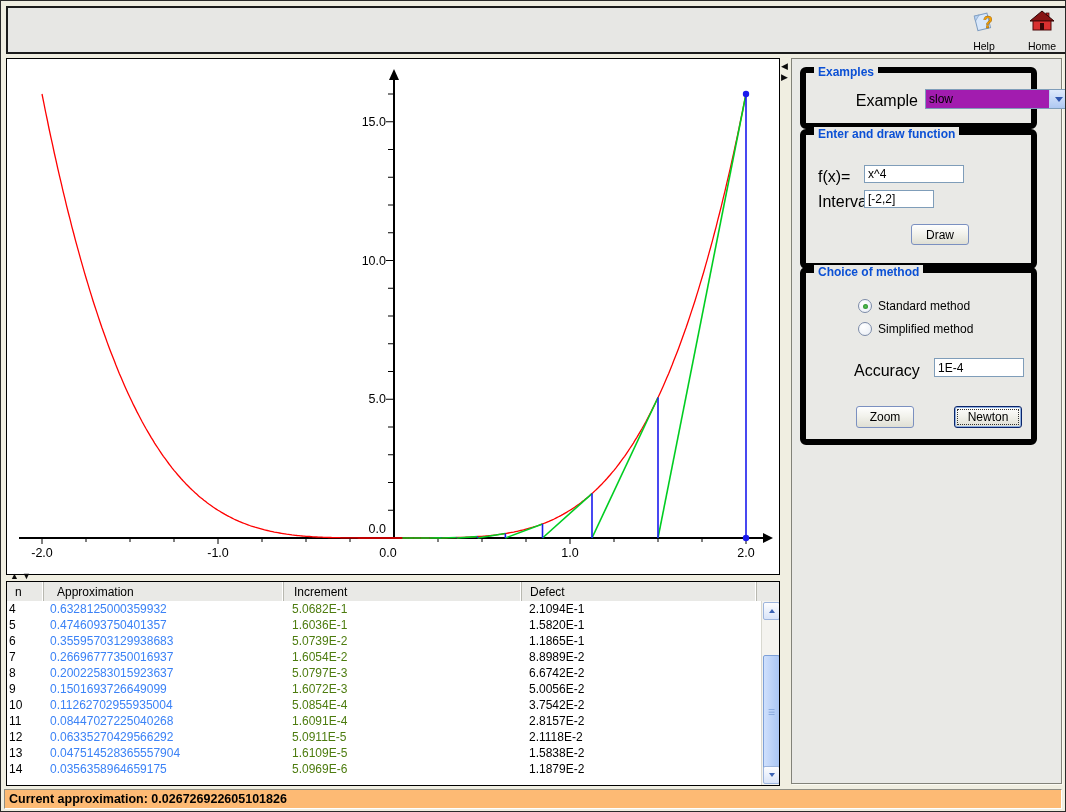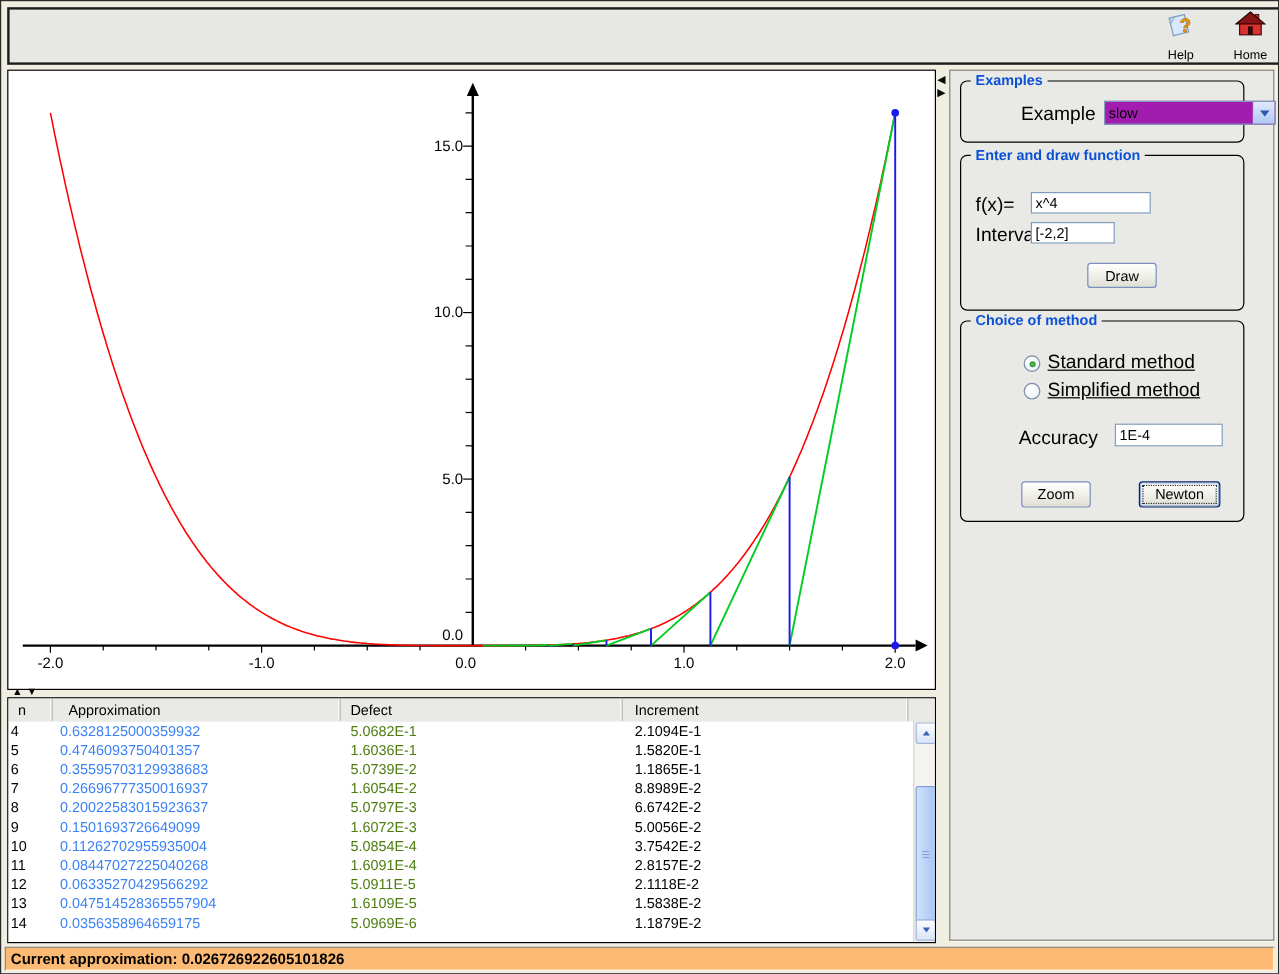--- a/index.html
+++ b/index.html
@@ -30,21 +30,21 @@
   .hsplit{position:absolute;left:5px;top:573px;width:774px;height:7px;}
   .hsplit .tri{position:absolute;top:-2px;font-size:9px;line-height:9px;color:#0a0a0a;}
   
   .ctrl-panel{
     position:absolute;left:790px;top:57px;width:269px;height:724px;
     background:#e9e9e6;border:1px solid #828279;
     box-shadow:1px 1px 0 #fbfaf2;
   }
   .gbox{
     position:absolute;left:8px;right:24px;
-    border:1px solid #000000;border-radius:6px;
+    border:6px solid #000000;border-radius:6px;
   }
   .gbox .gtitle{
     position:absolute;top:-8px;left:8px;background:#e9e9e6;
     padding:0 4px;font-weight:bold;font-size:12px;color:#0b50d5;
   }
   .g-examples{top:8px;height:50px;}
   .g-draw{top:70px;height:128px;}
   .g-method{top:208px;height:166px;}
   .field{
     background:#fff;border:1px solid #7f9db9;font-size:12px;
@@ -72,21 +72,21 @@
     display:flex;align-items:center;justify-content:center;
   }
   .combo .arr{width:0;height:0;border:4px solid transparent;border-top:5px solid #2f55ae;margin-top:4px;}
   .radio-row{position:absolute;display:flex;align-items:center;gap:6px;}
   .radio{
     width:12px;height:12px;border:1px solid #7c8ba8;border-radius:50%;
     background:radial-gradient(circle at 35% 30%,#ffffff,#e8edf5);
     display:flex;align-items:center;justify-content:center;
   }
   .radio .dot{width:5px;height:5px;border-radius:50%;background:radial-gradient(circle,#57c357,#1c7e1c);}
-  .radio-row .rlabel{font-size:16px;text-decoration:underline;}
+  .radio-row .rlabel{font-size:12px;}
   .plainlabel{position:absolute;font-size:16px;color:#000;}
   
   .table-panel{
     position:absolute;left:5px;top:580px;width:772px;height:203px;
     background:#fff;border:1px solid #000;overflow:hidden;
   }
   .thead{display:flex;height:19px;background:#e9e9e6;border-bottom:1px solid #9e9e96;}
   .th{font-size:12px;color:#000;border-right:1px solid #b8b8b0;box-shadow:inset -1px 0 0 #fff;
       display:flex;align-items:center;box-sizing:border-box;}
   .th.c0{width:37px;padding-left:8px;}
@@ -273,22 +273,22 @@
     <input class="field" style="position: absolute; left: 128px; top: 85px; width: 90px; height: 19px;" value="1E-4">
     <button class="xp-btn" style="left:50px;top:133px;width:58px;height:22px;">Zoom</button>
     <button class="xp-btn focused" style="left:148px;top:133px;width:68px;height:22px;">Newton</button>
   </div>
 </div>
 
 <div class="table-panel">
   <div class="thead">
       <div class="th c0">n</div>
       <div class="th c1">Approximation</div>
+      <div class="th c3">Increment</div>
       <div class="th c2">Defect</div>
-      <div class="th c3">Increment</div>
     </div>
   <div class="tbody">
       <div class="trow">
         <div class="tcell c0">4</div>
         <div class="tcell c1">0.6328125000359932</div>
         <div class="tcell c2">5.0682E-1</div>
         <div class="tcell c3">2.1094E-1</div>
       </div>
       <div class="trow">
         <div class="tcell c0">5</div>

